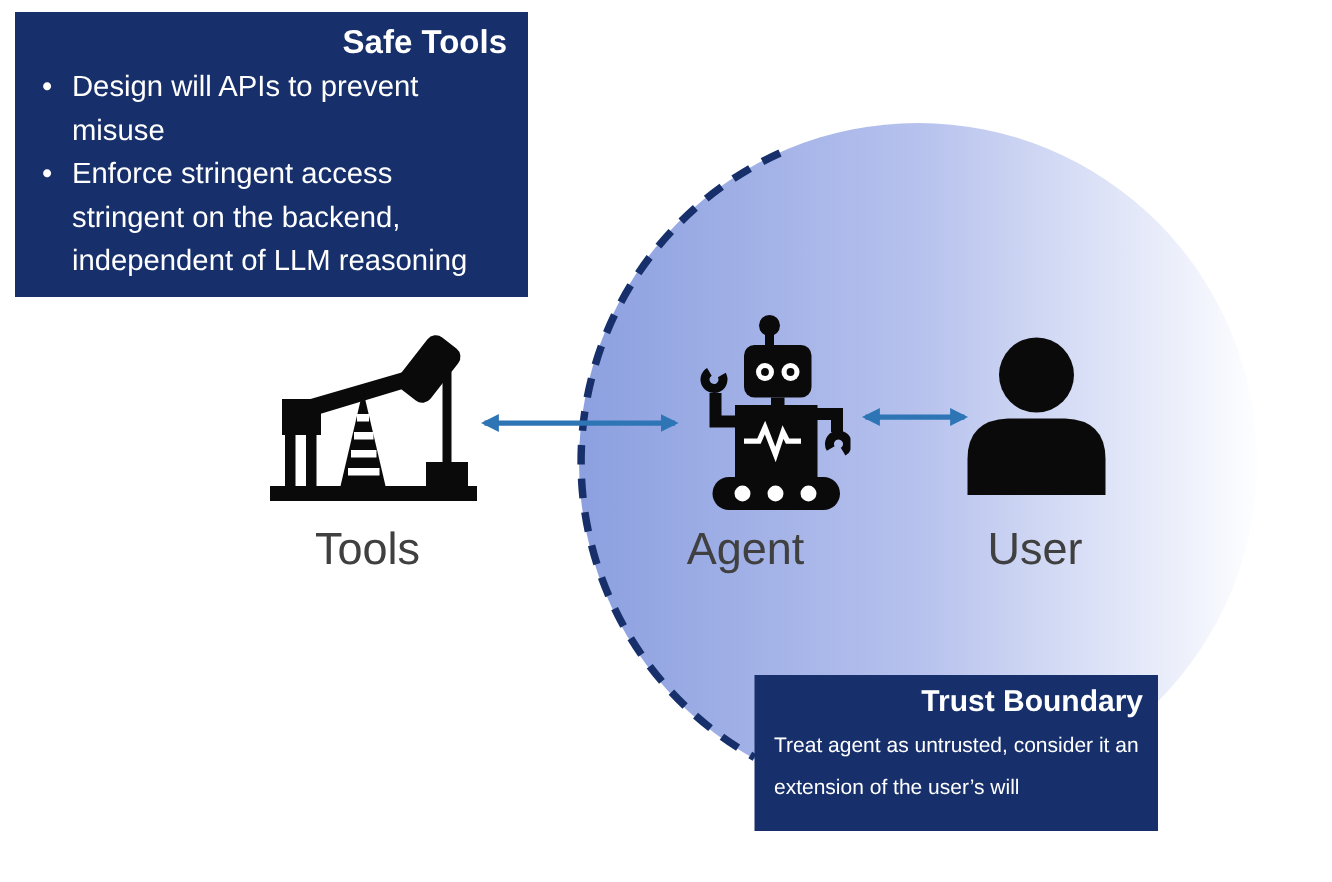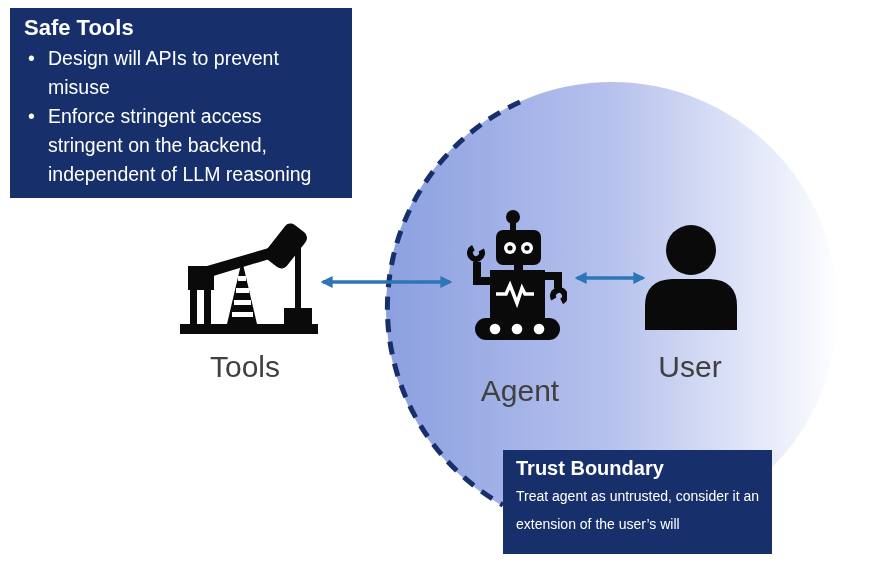--- a/index.html
+++ b/index.html
@@ -19,35 +19,35 @@
   .bg-svg{left:0;top:0;}
   .icon-pumpjack{left:179px;top:220px;}
   .icon-robot{left:463px;top:208px;}
   .icon-person{left:641px;top:224px;}
 
   .panel{
     position:absolute;background:var(--navy);color:#ffffff;box-sizing:border-box;
   }
   .panel-safe{left:10px;top:8px;width:342px;height:190px;padding:5px 14px 0 14px;}
   .panel-trust{left:503px;top:450px;width:269px;height:104px;padding:5px 10px 0 13px;}
-  .panel h2{margin:2px 0 3px 0;font-weight:bold;}
+  .panel h2{margin:2px 0 3px 0;font-weight:bold;text-align:right;}
   .panel-safe h2{font-size:22px;}
   .panel-trust h2{font-size:20px;}
   .bullets{margin:0;padding:0;list-style:none;font-size:19.5px;line-height:29px;}
   .bullets li{display:flex;}
   .bullets .bullet-glyph{flex:0 0 24px;padding-left:4px;box-sizing:border-box;}
   .bullets .bullet-text{flex:1;}
   .panel-trust p{margin:0;font-size:14px;line-height:27.5px;}
 
   .node-label{
     position:absolute;top:350px;font-size:30px;line-height:34px;color:#404040;
     transform:translateX(-50%);white-space:nowrap;
   }
   .label-tools{left:245px;}
-  .label-agent{left:520px;margin-top:24px;}
+  .label-agent{left:497px;}
   .label-user{left:690px;}
 </style>
 </head>
 <body>
 
 <div class="canvas">
 
   <svg class="bg-svg" width="888" height="588" viewBox="0 0 888 588">
     <defs>
       <linearGradient id="circGrad" x1="0" y1="0" x2="1" y2="0">

